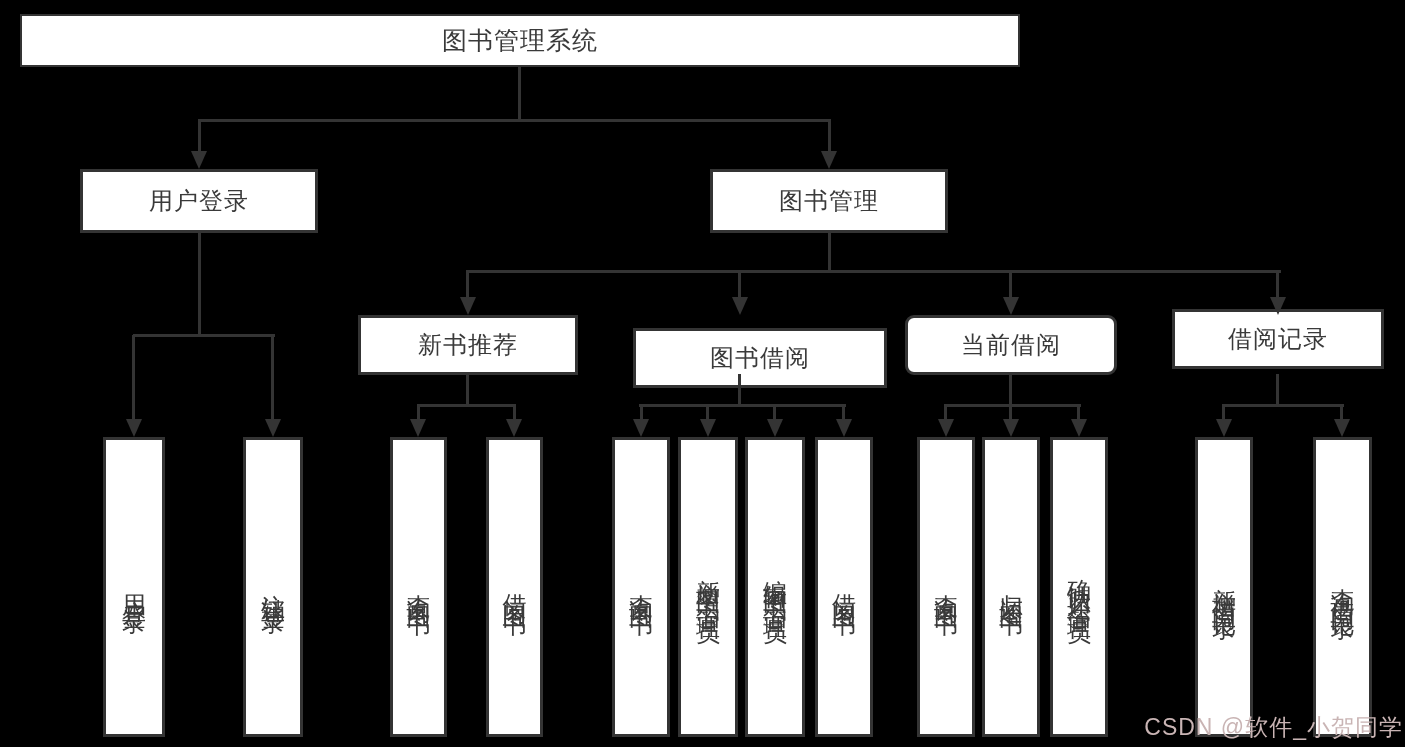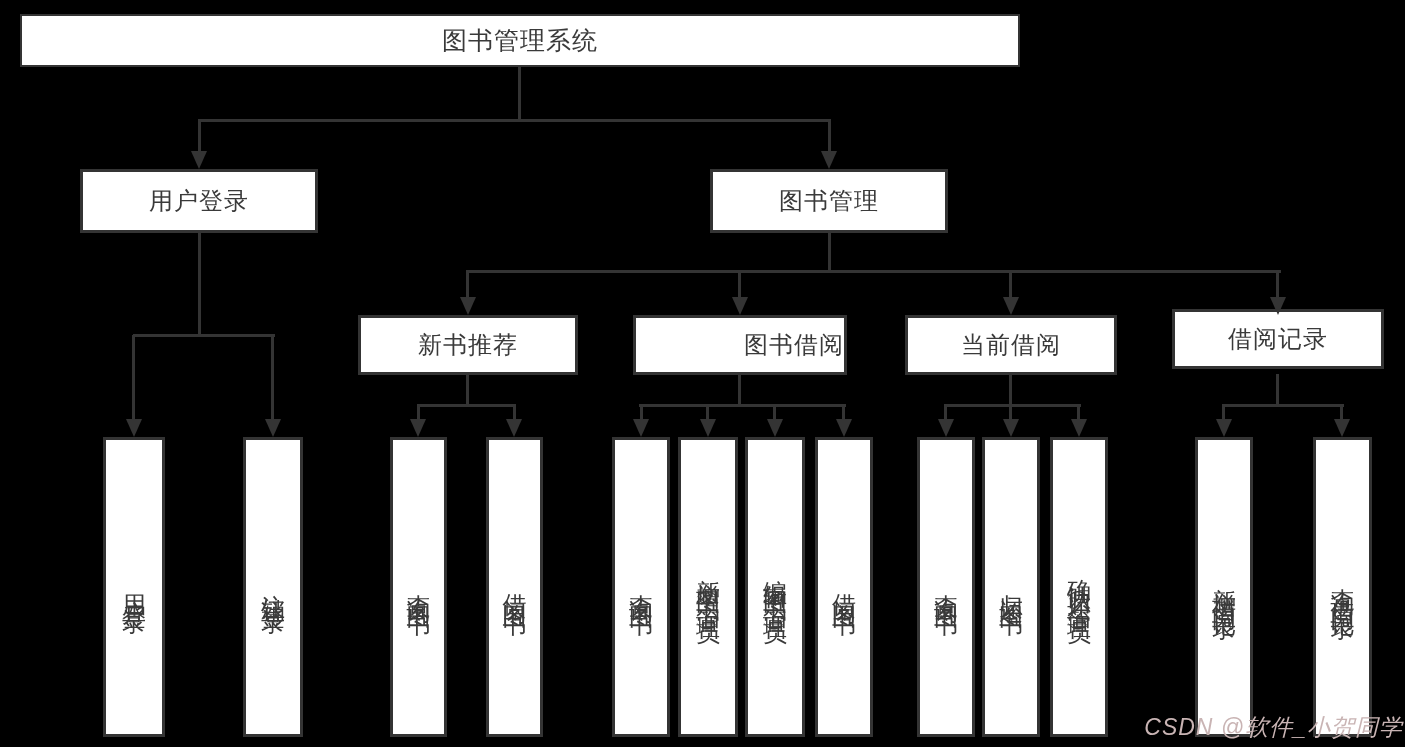--- a/index.html
+++ b/index.html
@@ -19,21 +19,21 @@
     font-size:24px; letter-spacing:6px; line-height:1; color:#3a3a3a;
   }
   .ln { position:absolute; background:#343434; }
   .ah {
     position:absolute; width:0; height:0;
     border-left:8px solid transparent; border-right:8px solid transparent;
     border-top:18px solid #343434;
   }
   .wm {
     position:absolute; right:2px; bottom:4px; z-index:5;
-    font-size:23px; color:#c9b4b4; letter-spacing:1px; white-space:nowrap;font-style:italic;
+    font-size:23px; color:#c9b4b4; letter-spacing:1px; white-space:nowrap;
   }
 </style>
 </head>
 <body>
 
 <div class="canvas">
 
   <div class="box hbox root" style="left:20px;top:14px;width:1000px;height:53px;">
     <span>图书管理系统</span>
   </div>
@@ -41,24 +41,24 @@
   <div class="box hbox" style="left:80px;top:169px;width:238px;height:64px;">
     <span>用户登录</span>
   </div>
   <div class="box hbox" style="left:358px;top:315px;width:220px;height:60px;">
     <span>新书推荐</span>
   </div>
 
   <div class="box hbox" style="left:710px;top:169px;width:238px;height:64px;">
     <span>图书管理</span>
   </div>
-  <div class="box hbox" style="left:633px;top:315px;width:214px;height:60px;justify-content:flex-end;">
+  <div class="box hbox" style="left:633px;top:328px;width:254px;height:60px;">
     <span>图书借阅</span>
   </div>
-  <div class="box hbox" style="left:905px;top:315px;width:212px;height:60px;">
+  <div class="box hbox" style="left:905px;top:315px;width:212px;height:60px;border-radius:9px;">
     <span>当前借阅</span>
   </div>
   <div class="box hbox" style="left:1172px;top:309px;width:212px;height:60px;">
     <span>借阅记录</span>
   </div>
 
   <div class="box vbox" style="left:103px;top:437px;width:62px;height:300px;">
     <span class="vtext">用户登录</span>
   </div>
   <div class="box vbox" style="left:243px;top:437px;width:60px;height:300px;">

